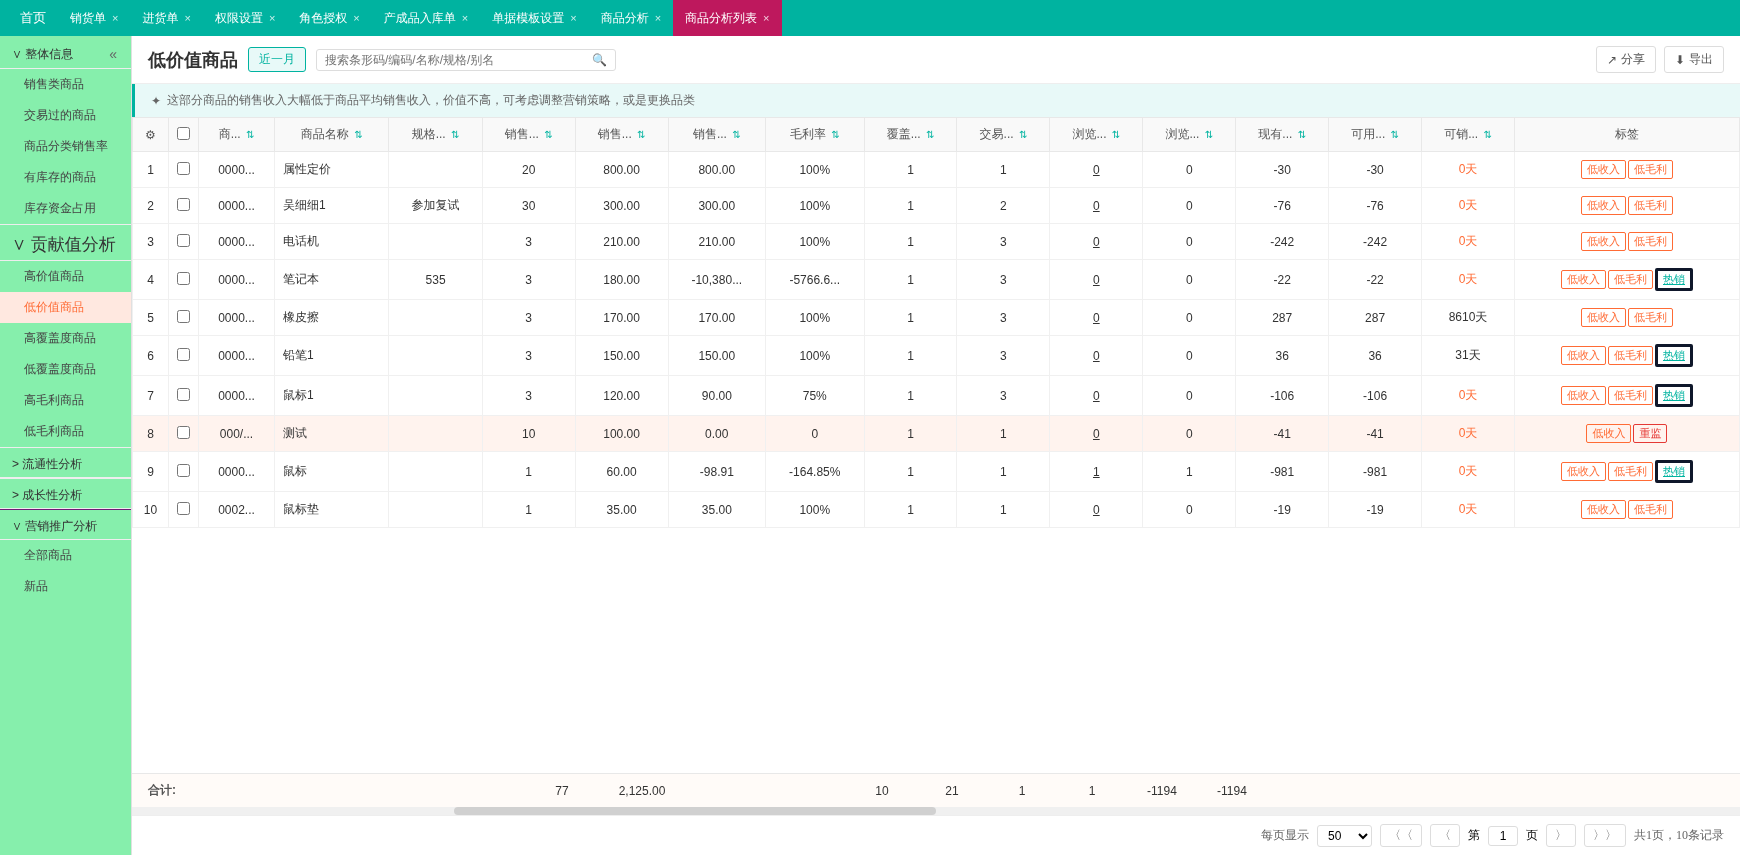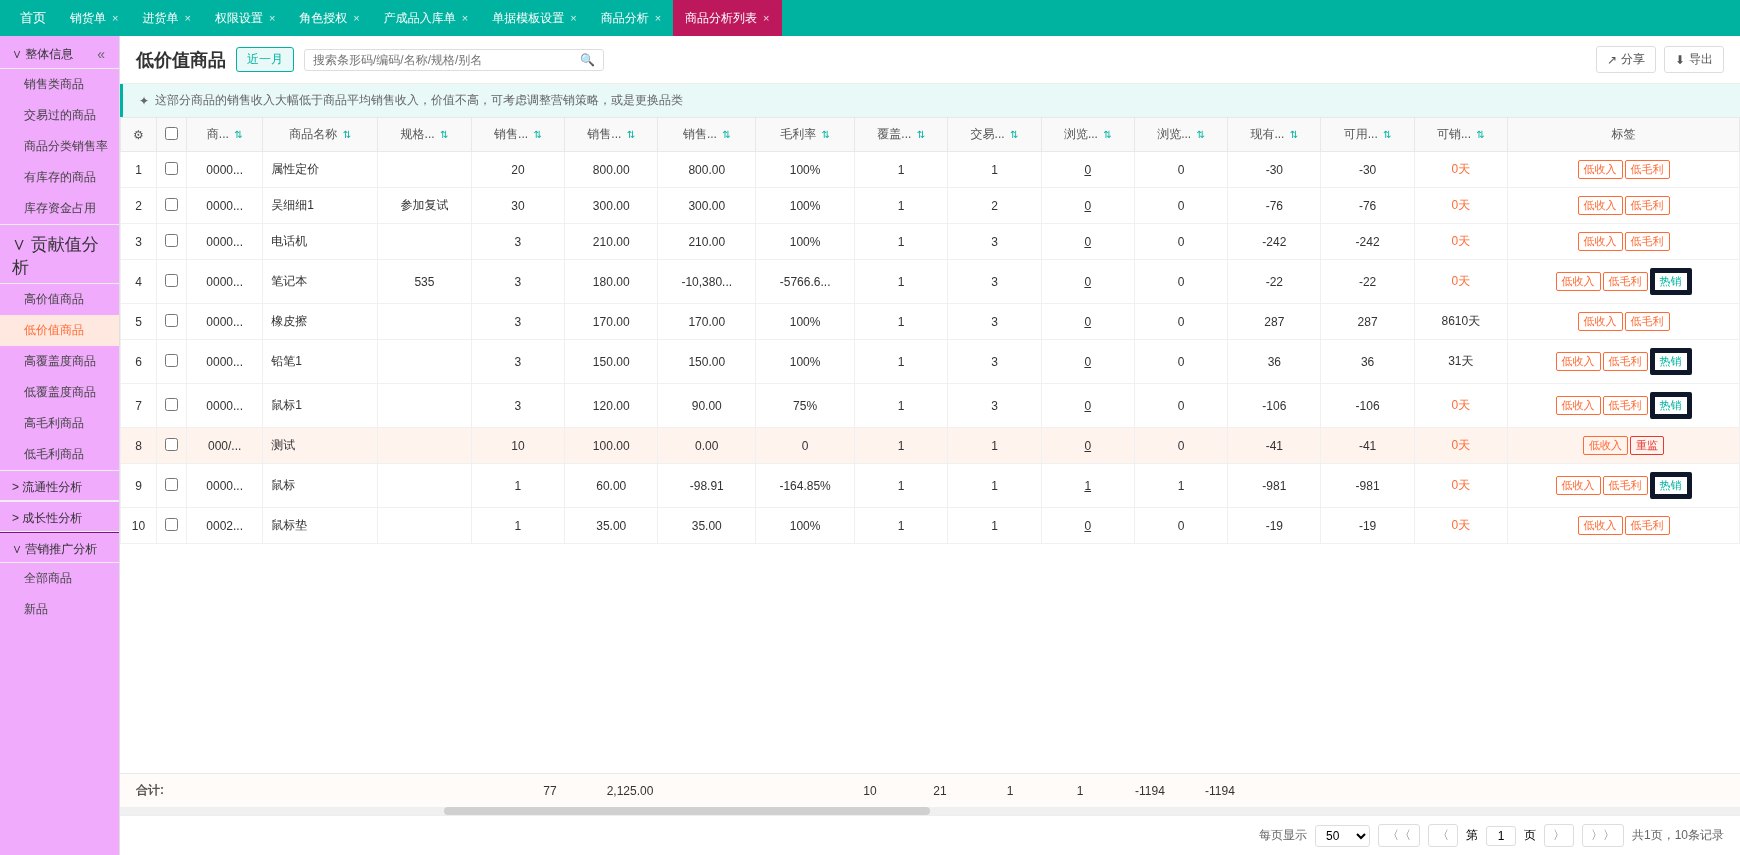--- a/index.html
+++ b/index.html
@@ -24,22 +24,22 @@
       font-size: 13px;
     }
     .top-nav .nav-item.active { background: #be185d; }
     .top-nav .nav-item .close-x { margin-left: 6px; font-size: 11px; opacity: 0.8; }
     
     
     .main-layout { display: flex; height: calc(100vh - 36px); }
     
     
     .sidebar {
-      width: 120px;
-      background: #f0abfc;
+      width: 132px;
+      background: #86efac;
       border-right: 1px solid #e0e0e0;
       overflow-y: auto;
       flex-shrink: 0;
     }
     .sidebar-item {
       padding: 7px 12px 7px 24px;
       color: #444;
       cursor: pointer;
       white-space: nowrap;
     }
@@ -133,21 +133,21 @@
     }
     .tag {
       display: inline-block;
       padding: 1px 5px;
       border-radius: 2px;
       font-size: 11px;
       margin: 1px;
     }
     .tag-orange { color: #ff6b35; border: 1px solid #ff6b35; }
     .tag-red { color: #e53935; border: 1px solid #e53935; }
-    .tag-green { color: #00b3a0; border: 5px solid #0f172a; }
+    .tag-green { color: #00b3a0; border: 3px solid #0f172a; text-decoration: underline; }
     .days-orange { color: #ff6b35; }
     .underline { text-decoration: underline; cursor: pointer; }
     
     
     .table-footer {
       border-top: 1px solid #e8e8e8;
       background: #fffbf8;
       display: flex;
       align-items: center;
       padding: 8px 16px;
@@ -183,21 +183,21 @@
       cursor: pointer;
       color: #666;
     }
     .page-input {
       border: 1px solid #ddd;
       border-radius: 3px;
       width: 30px;
       text-align: center;
       padding: 2px 4px;
     }
-    .total-info { color: #666; }
+    .total-info { color: #666; font-family: Liberation Serif, serif; }
     
     
     .scroll-bar-row {
       height: 8px;
       background: #f0f0f0;
       margin: 0;
     }
     .scroll-bar-thumb {
       height: 8px;
       width: 30%;

